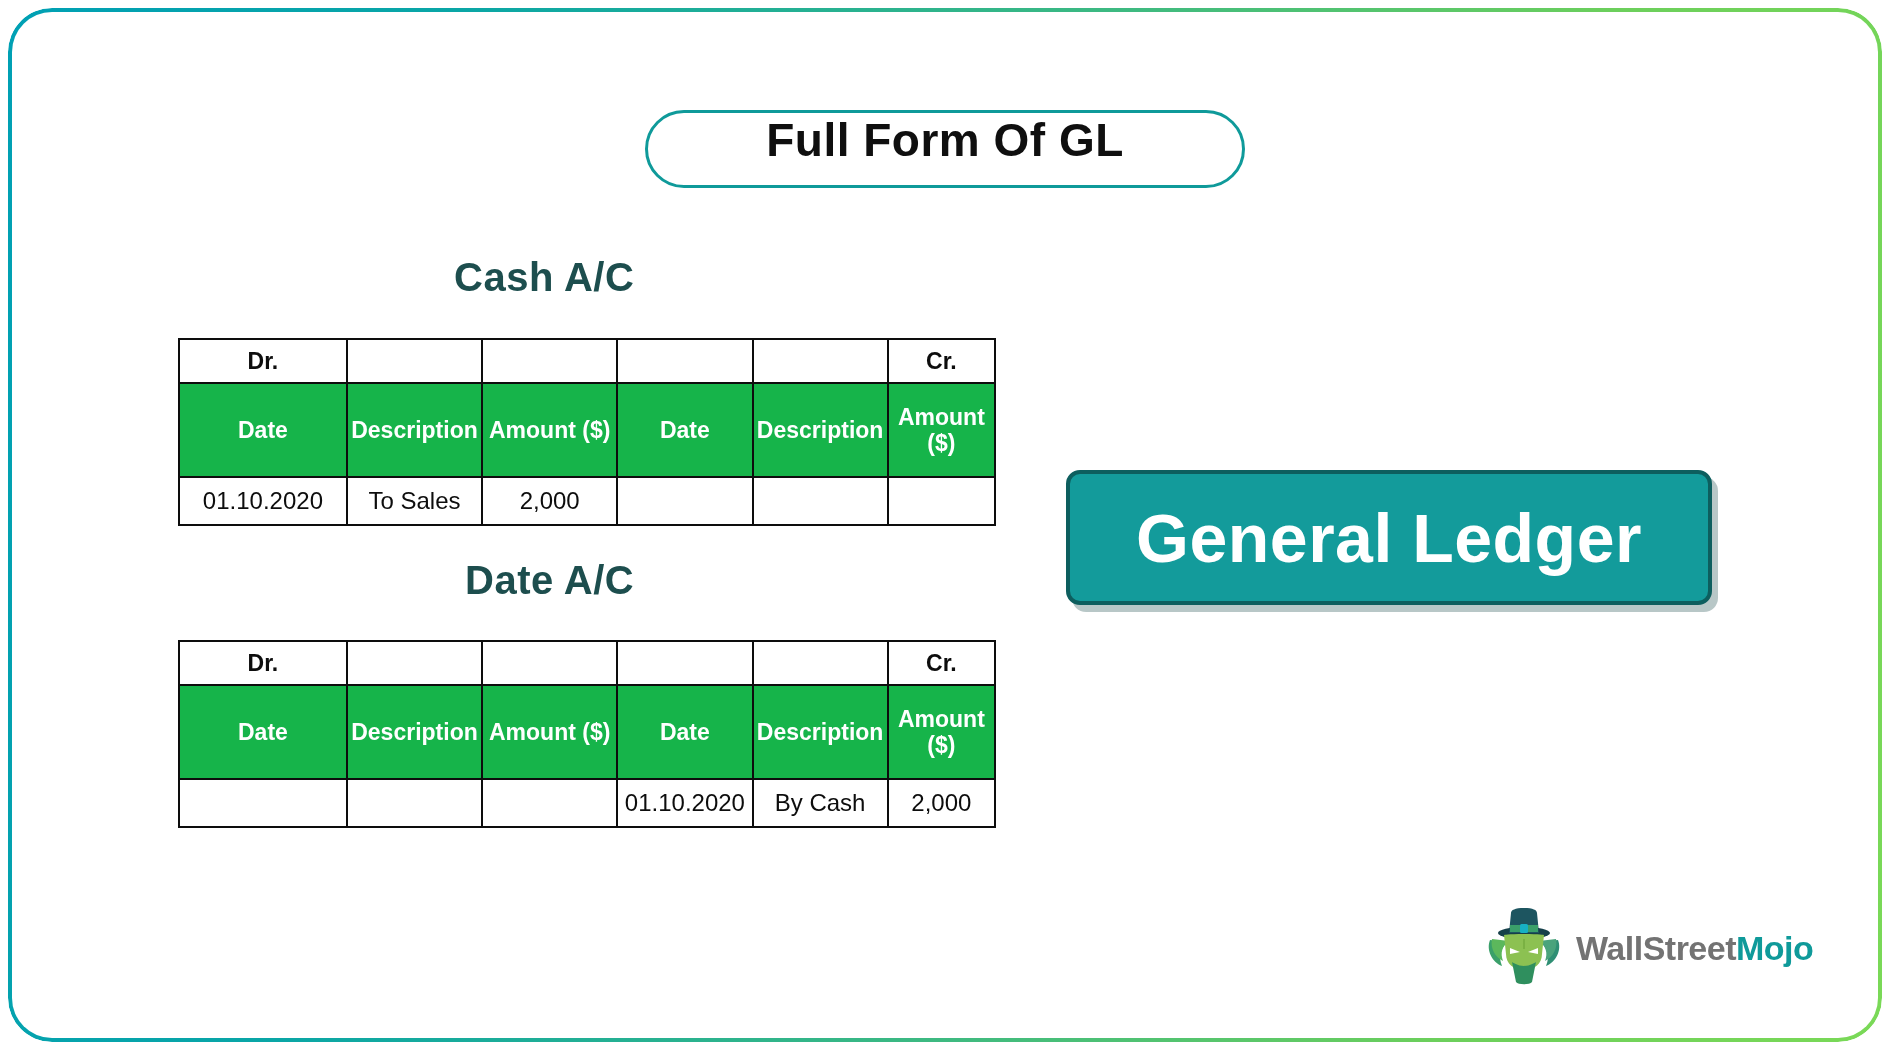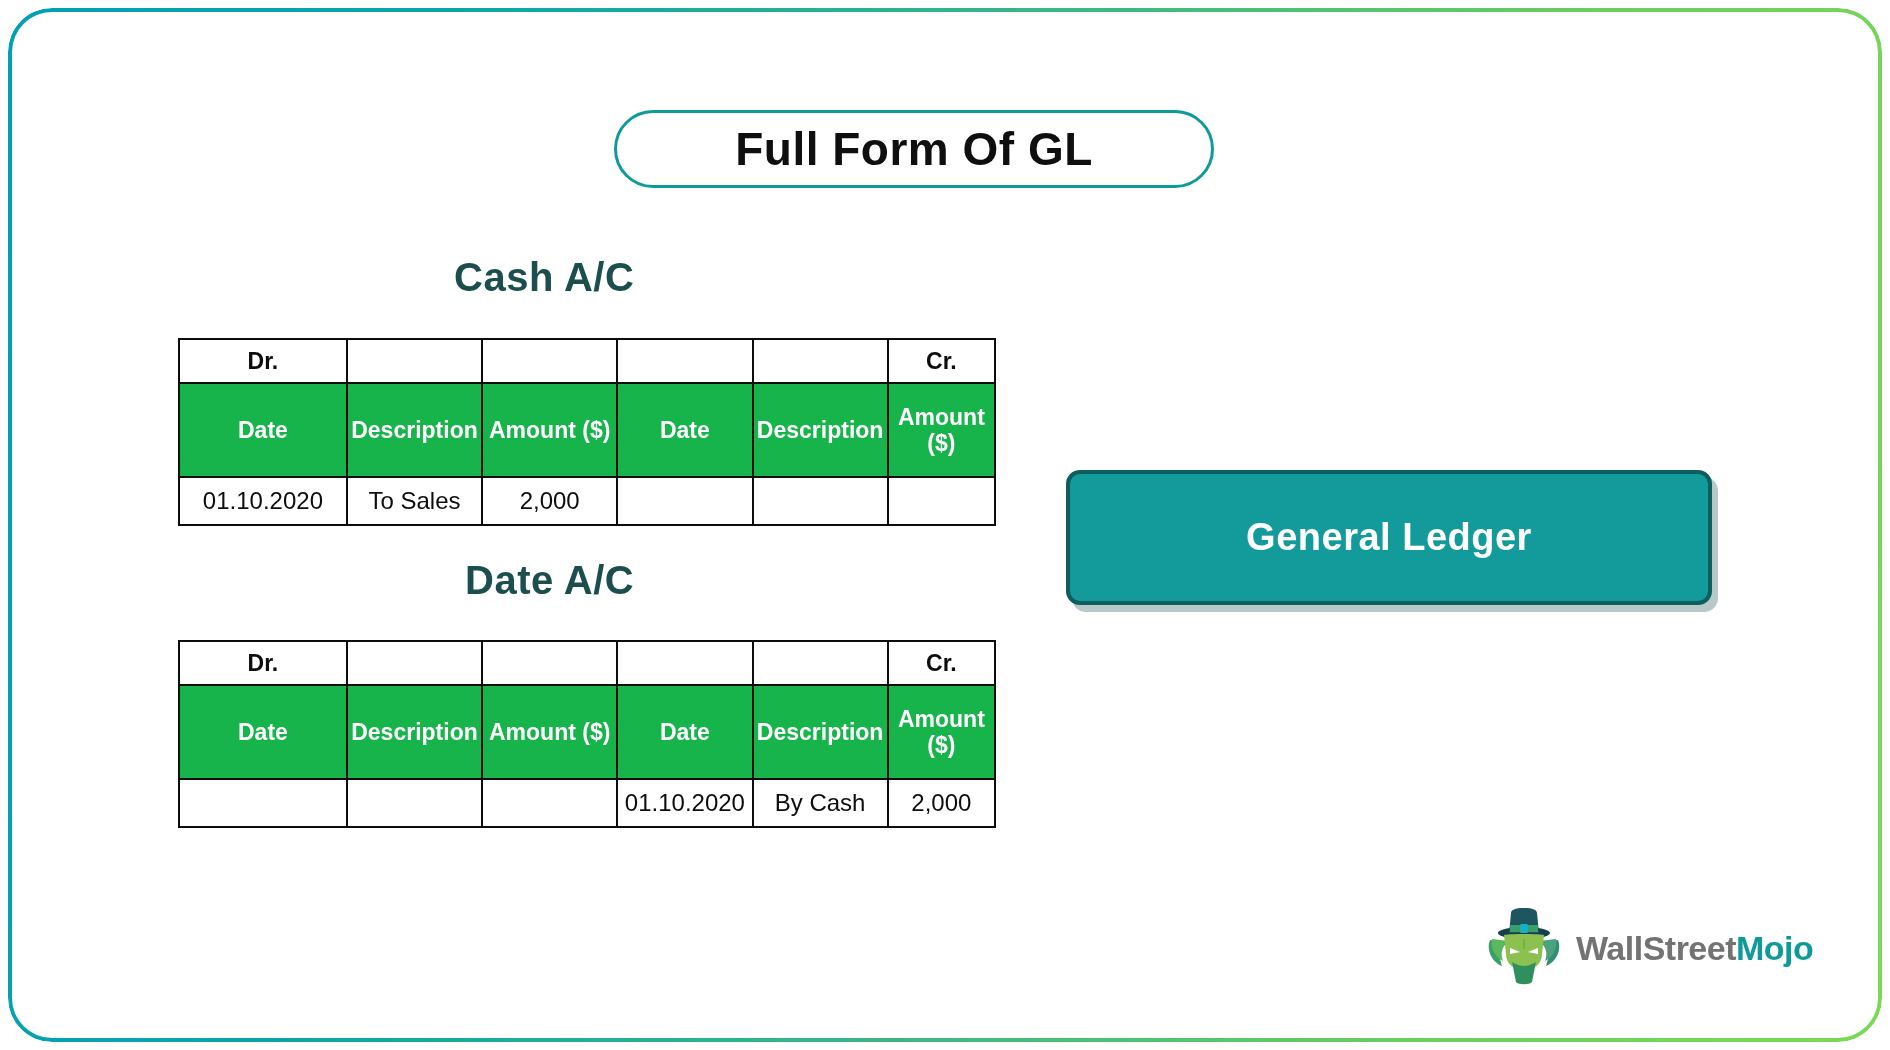--- a/index.html
+++ b/index.html
@@ -40,30 +40,29 @@
     mask:
       linear-gradient(#000 0 0) content-box,
       linear-gradient(#000 0 0);
     mask-composite: exclude;
     pointer-events: none;
   }
 
   
   #title-pill {
     position: absolute;
-    left: 614px;
+    left: 645px;
     top: 110px;
     width: 600px;
     height: 78px;
     box-sizing: border-box;
     border: 3px solid #0f9a9a;
     border-radius: 39px;
     background: #ffffff;
     display: flex;
-    align-items: center;
     justify-content: center;
   }
   #title-pill .title-text {
     font-size: 46px;
     font-weight: bold;
     color: #0f0f0f;
     letter-spacing: 0.5px;
     white-space: nowrap;
   }
 
@@ -138,21 +137,21 @@
     box-sizing: border-box;
     background: #139b9b;
     border: 4px solid #0d5e5e;
     border-radius: 14px;
     box-shadow: 6px 7px 0 rgba(20,70,70,0.30);
     display: flex;
     align-items: center;
     justify-content: center;
   }
   #gl-button .gl-text {
-    font-size: 38px;
+    font-size: 68px;
     font-weight: bold;
     color: #ffffff;
     letter-spacing: 0.5px;
     white-space: nowrap;
   }
 
   
   #logo {
     position: absolute;
     left: 1482px;

